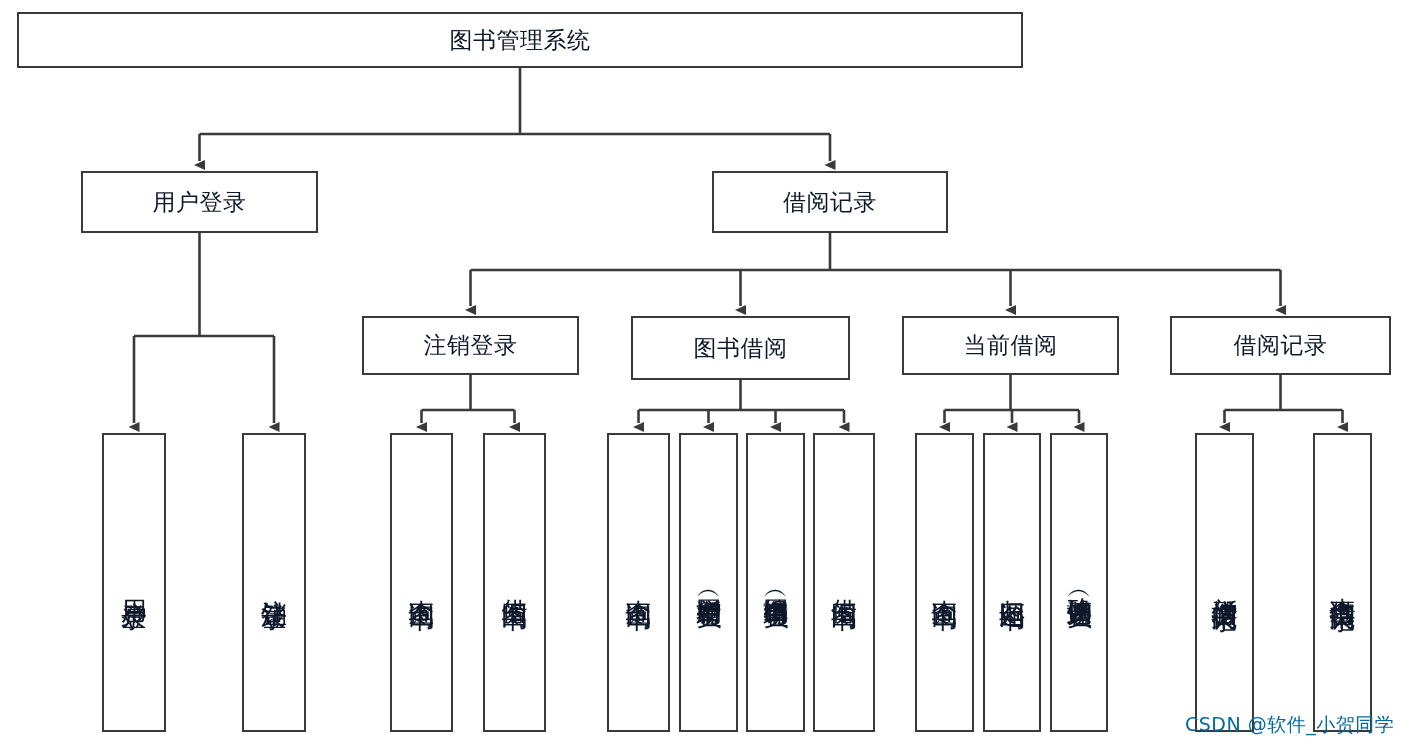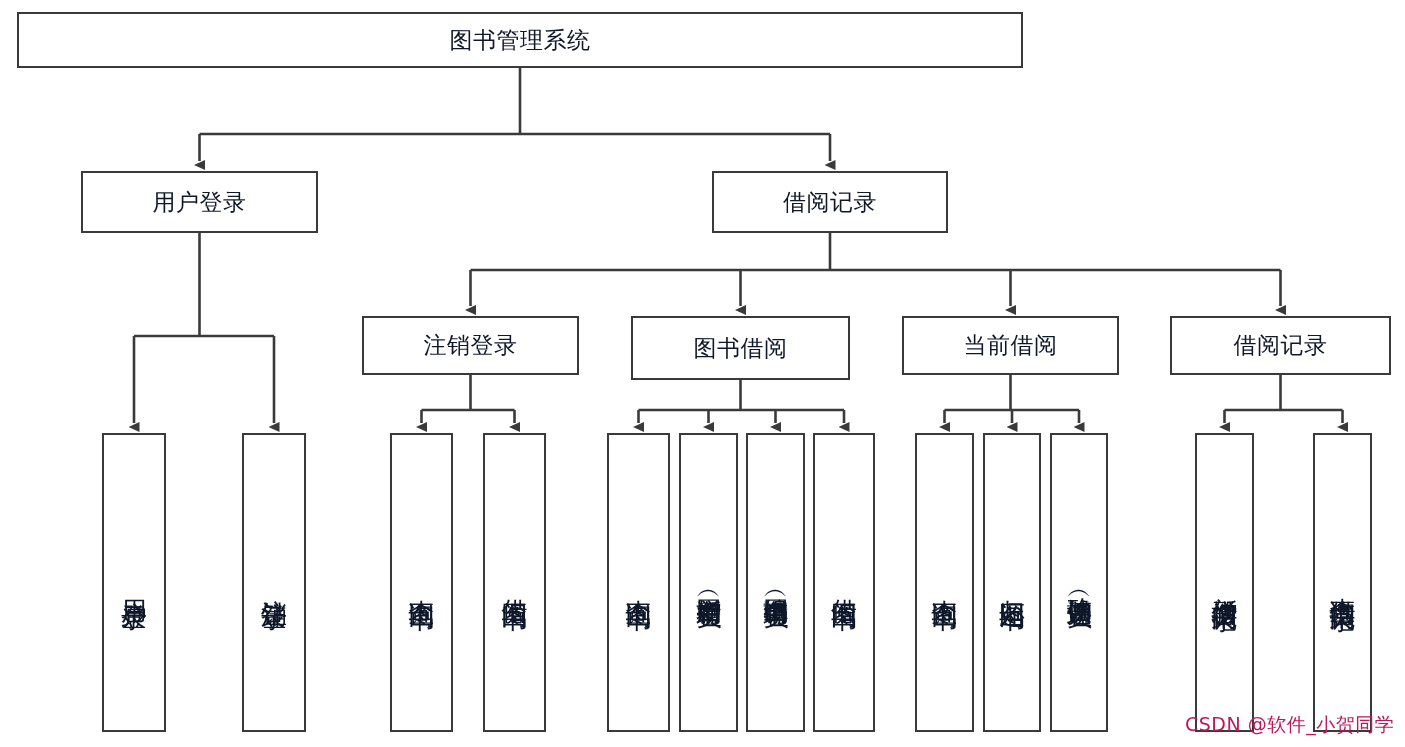--- a/index.html
+++ b/index.html
@@ -58,21 +58,21 @@
   }
   .node.vertical.tall .node-label {
     font-size: 25px;
     letter-spacing: 1px;
   }
   .watermark {
     position: absolute;
     left: 1185px;
     top: 712px;
     font-size: 19px;
-    color: #be185d;
+    color: #0369a1;
     font-family: "DejaVu Sans", "Liberation Sans", sans-serif;
     white-space: nowrap;
     letter-spacing: 0.5px;
   }
 </style>
 </head>
 <body>
 
 <div id="canvas">
   <svg class="edges" viewBox="0 0 1405 747">

